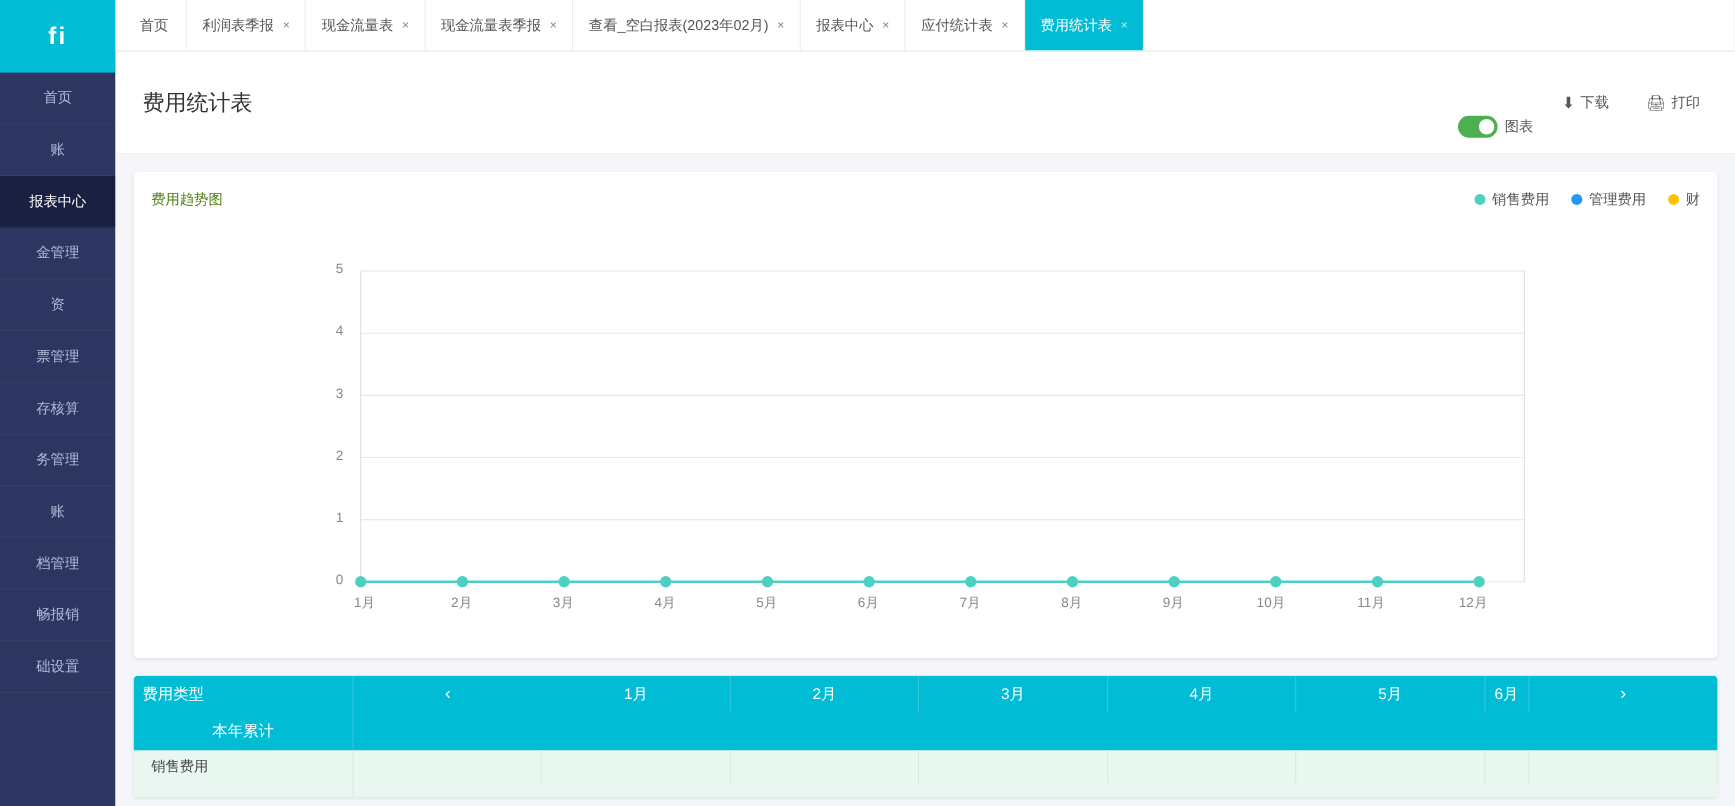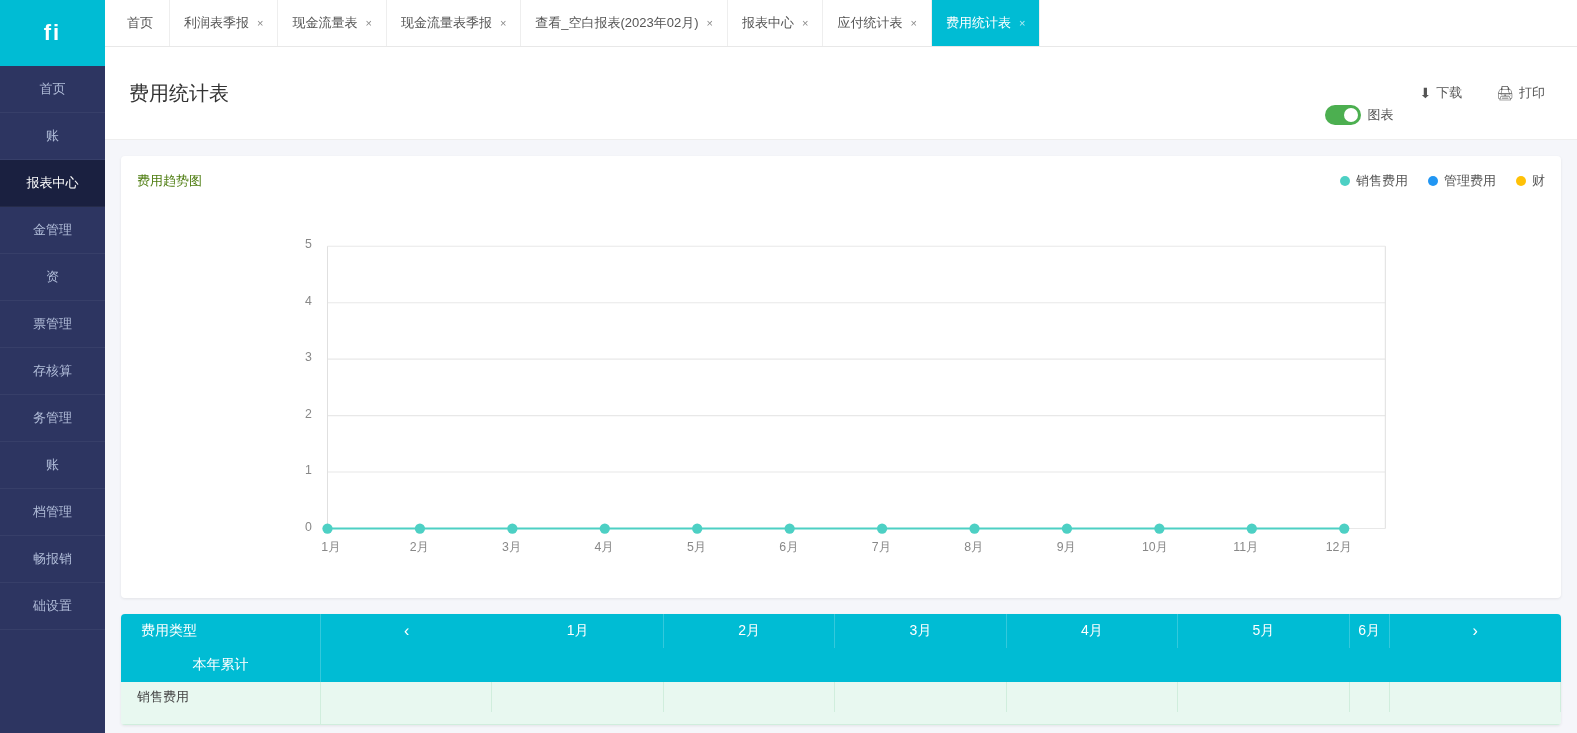--- a/index.html
+++ b/index.html
@@ -214,21 +214,21 @@
       align-items: center;
       justify-content: center;
       color: white;
       font-size: 14px;
       font-weight: 500;
       border-right: 1px solid rgba(255,255,255,0.2);
       padding: 8px 6px;
     }
     .th-cell:first-child {
       justify-content: flex-start;
-      padding-left: 20px;
+      padding-left: 8px;
     }
     .th-nav {
       display: flex;
       align-items: center;
       justify-content: center;
       color: white;
       cursor: pointer;
       font-size: 16px;
     }
     .table-data-row {

